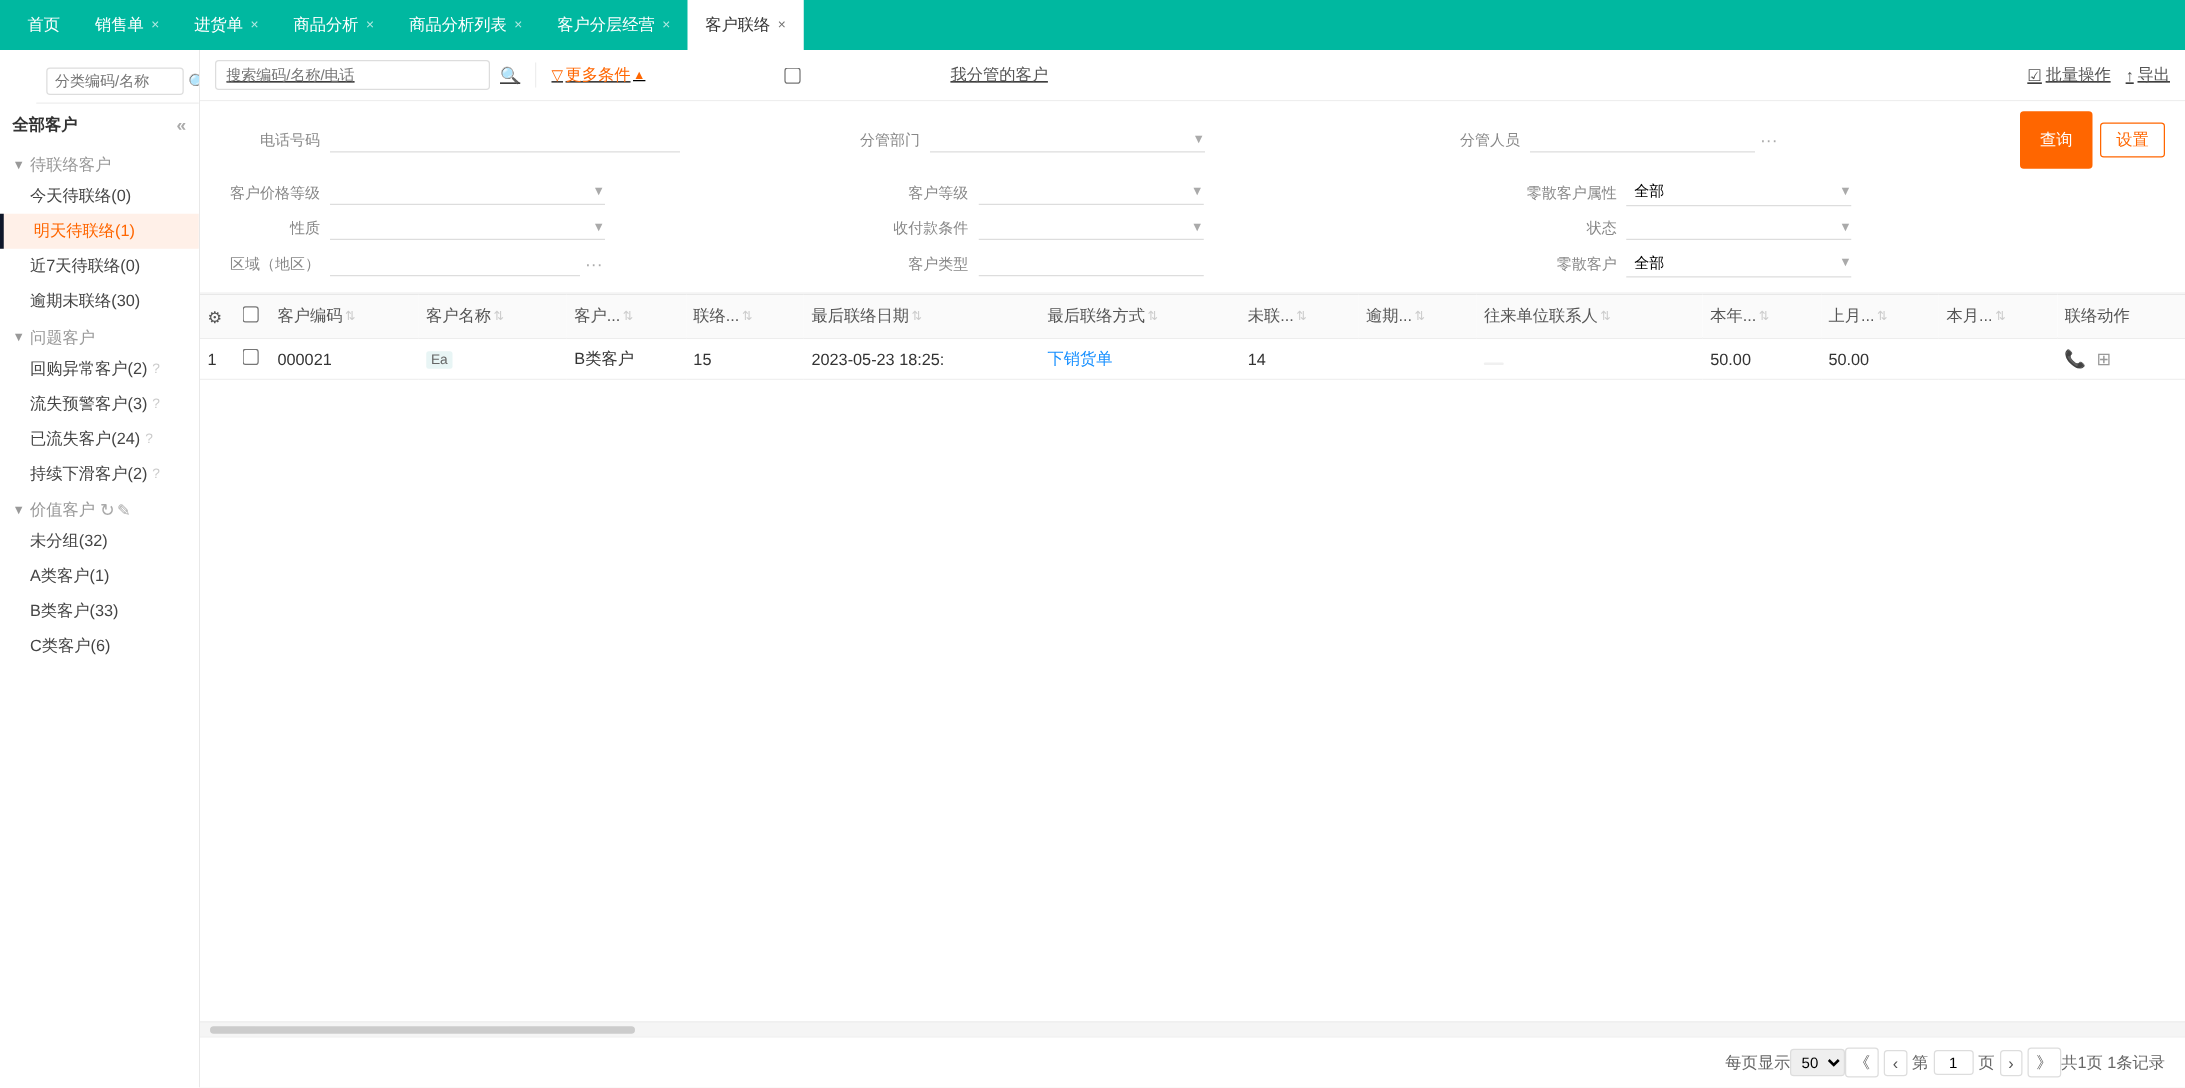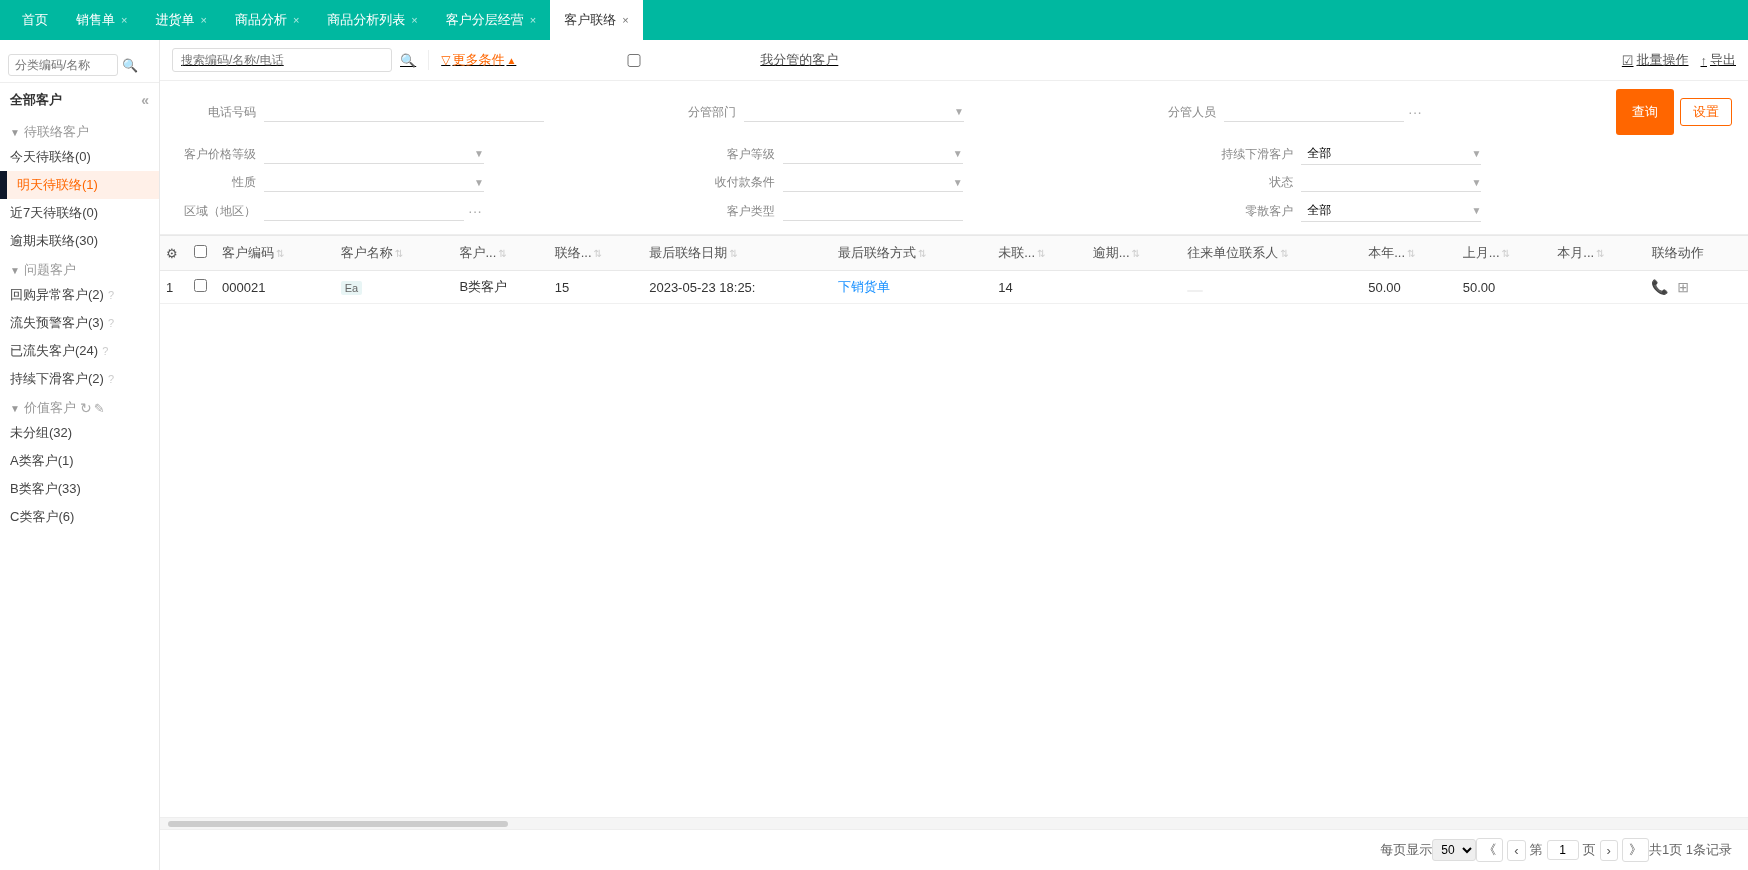--- a/index.html
+++ b/index.html
@@ -10,29 +10,29 @@
     .top-nav .nav-item { color: #fff; padding: 0 14px; height: 48px; display: flex; align-items: center; cursor: pointer; font-size: 13px; white-space: nowrap; }
     .top-nav .nav-item.active { background: #fff; color: #333; border-radius: 4px 4px 0 0; }
     .top-nav .nav-item .close-x { margin-left: 6px; font-size: 11px; color: inherit; opacity: 0.7; }
     .top-nav .nav-home { color: #fff; padding: 0 14px; height: 40px; display: flex; align-items: center; font-size: 13px; cursor: pointer; }
 
     
     .main-layout { display: flex; height: calc(100vh - 40px); }
 
     
     .sidebar { width: 160px; background: #fff; border-right: 1px solid #e8e8e8; overflow-y: auto; flex-shrink: 0; padding: 8px 0; }
-    .sidebar-search { display: flex; align-items: center; padding: 6px 8px; border-bottom: 1px solid #eee; }
+    .sidebar-search { display: flex; align-items: center; padding: 6px 8px; border-bottom: 1px solid #eee; margin-left: 29px; }
     .sidebar-search input { border: 1px solid #ddd; border-radius: 3px; padding: 3px 6px; width: 110px; font-size: 12px; }
     .sidebar-search .search-icon { margin-left: 4px; color: #aaa; cursor: pointer; }
     .sidebar-all { display: flex; align-items: center; padding: 8px 10px; font-weight: bold; color: #333; cursor: pointer; }
     .sidebar-all .collapse-icon { margin-left: auto; color: #aaa; font-size: 14px; }
     .sidebar-section-title { padding: 6px 10px 2px 10px; color: #999; font-size: 12px; display: flex; align-items: center; }
     .sidebar-section-title .arrow { margin-right: 4px; font-size: 10px; }
-    .sidebar-item { padding: 5px 10px 5px 10px; color: #444; cursor: pointer; white-space: nowrap; display: flex; align-items: center; }
-    .sidebar-item.active { background: #fff0e8; color: #ff6600; border-left: 7px solid #0f172a; }
+    .sidebar-item { padding: 5px 10px 5px 24px; color: #444; cursor: pointer; white-space: nowrap; display: flex; align-items: center; }
+    .sidebar-item.active { background: #fff0e8; color: #ff6600; border-left: 3px solid #0f172a; }
     .sidebar-item .help-icon { margin-left: 4px; color: #ccc; font-size: 11px; }
 
     
     .content { flex: 1; display: flex; flex-direction: column; overflow: hidden; }
 
     
     .search-bar { background: #fff; padding: 8px 12px; display: flex; align-items: center; border-bottom: 1px solid #eee; gap: 8px; text-decoration: underline; }
     .search-bar input { border: 1px solid #ddd; border-radius: 3px; padding: 4px 8px; width: 220px; font-size: 12px; }
     .search-bar .search-btn { color: #aaa; cursor: pointer; }
     .more-filter { color: #ff6600; display: flex; align-items: center; cursor: pointer; gap: 2px; font-size: 12px; }
@@ -240,21 +240,21 @@
           </div>
         </div>
         <div style="flex:1;" class="filter-field">
           <label>客户等级</label>
           <div style="display:flex;align-items:center;border-bottom:1px solid #ddd;width:180px;">
             <input class="filter-input" type="text" style="border: none; flex: 1 1 0%;">
             <span style="color:#aaa;font-size:10px;">▼</span>
           </div>
         </div>
         <div style="flex:1;" class="filter-field">
-          <label>持续下滑客户</label>
+          <label>零散客户属性</label>
           <div style="display:flex;align-items:center;border-bottom:1px solid #ddd;width:180px;">
             <span style="font-size:12px;padding:2px 6px;flex:1;">全部</span>
             <span style="color:#aaa;font-size:10px;">▼</span>
           </div>
         </div>
       </div>
 
       <div class="filter-row">
         <div class="filter-field">
           <label>性质</label>

